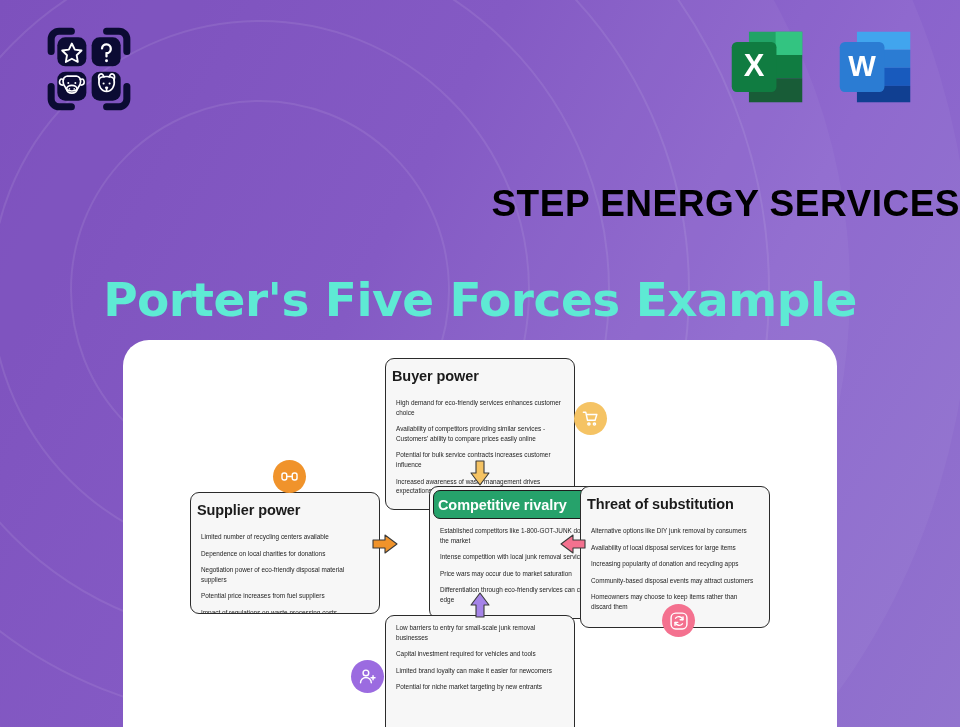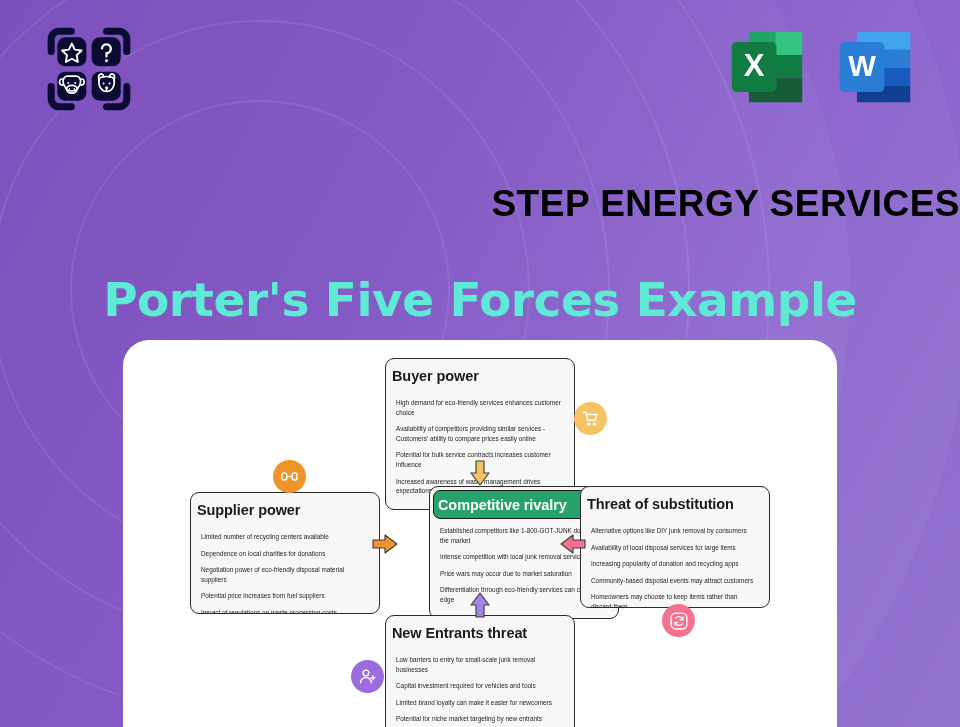--- a/index.html
+++ b/index.html
@@ -105,21 +105,21 @@
     color: #1d1d1d;
     margin-bottom: 7px;
     font-family: "Liberation Sans", sans-serif;
   }
   .fbox li:last-child { margin-bottom: 0; }
 
   
   #box-buyer   { left: 262px; top: 18px;  width: 190px; height: 152px; }
   #box-supplier{ left: 67px;  top: 152px; width: 190px; height: 122px; }
   #box-rivalry { left: 262px; top: 146px; width: 190px; height: 133px; margin-left: 44px; }
-  #box-substit { left: 457px; top: 146px; width: 190px; height: 122px; }
+  #box-substit { left: 457px; top: 146px; width: 190px; height: 142px; }
   #box-entrant { left: 262px; top: 275px; width: 190px; height: 152px; }
 
   
   .arrow { position: absolute; }
   .arrow svg { display: block; }
 
   #arr-down  { left: 345px; top: 120px; }
   #arr-up    { left: 345px; top: 252px; }
   #arr-right { left: 249px; top: 192px; }
   #arr-left  { left: 437px; top: 192px; }
@@ -259,21 +259,20 @@
       <ul>
         <li>Alternative options like DIY junk removal by consumers</li>
         <li>Availability of local disposal services for large items</li>
         <li>Increasing popularity of donation and recycling apps</li>
         <li>Community-based disposal events may attract customers</li>
         <li>Homeowners may choose to keep items rather than discard them</li>
       </ul>
     </div>
 
     <div class="fbox" id="box-entrant">
-      <div class="hd">New Entrants threat</div>
       <ul>
         <li>Low barriers to entry for small-scale junk removal businesses</li>
         <li>Capital investment required for vehicles and tools</li>
         <li>Limited brand loyalty can make it easier for newcomers</li>
         <li>Potential for niche market targeting by new entrants</li>
 
       </ul>
     </div>
 
     <div class="arrow" id="arr-down">

